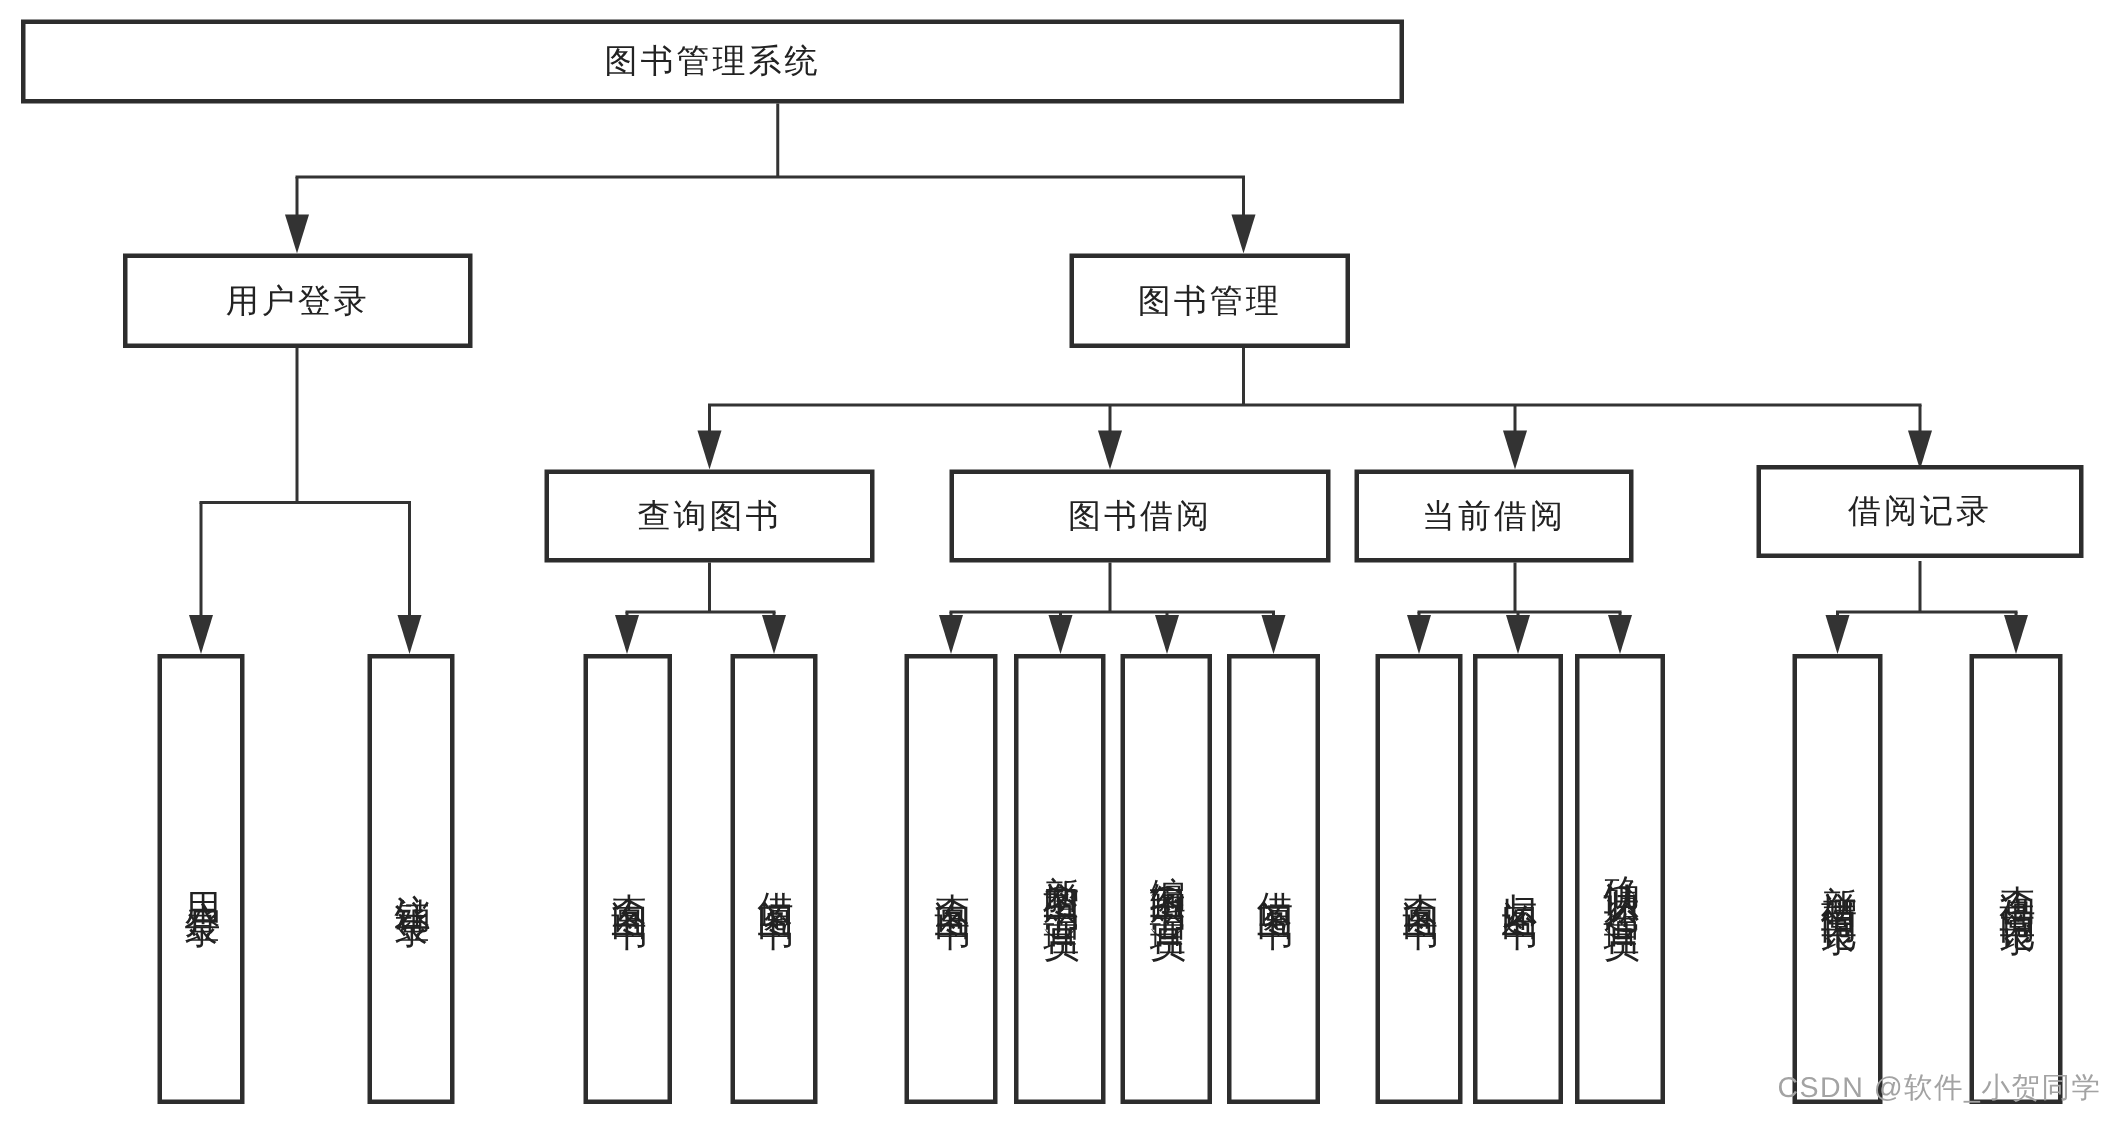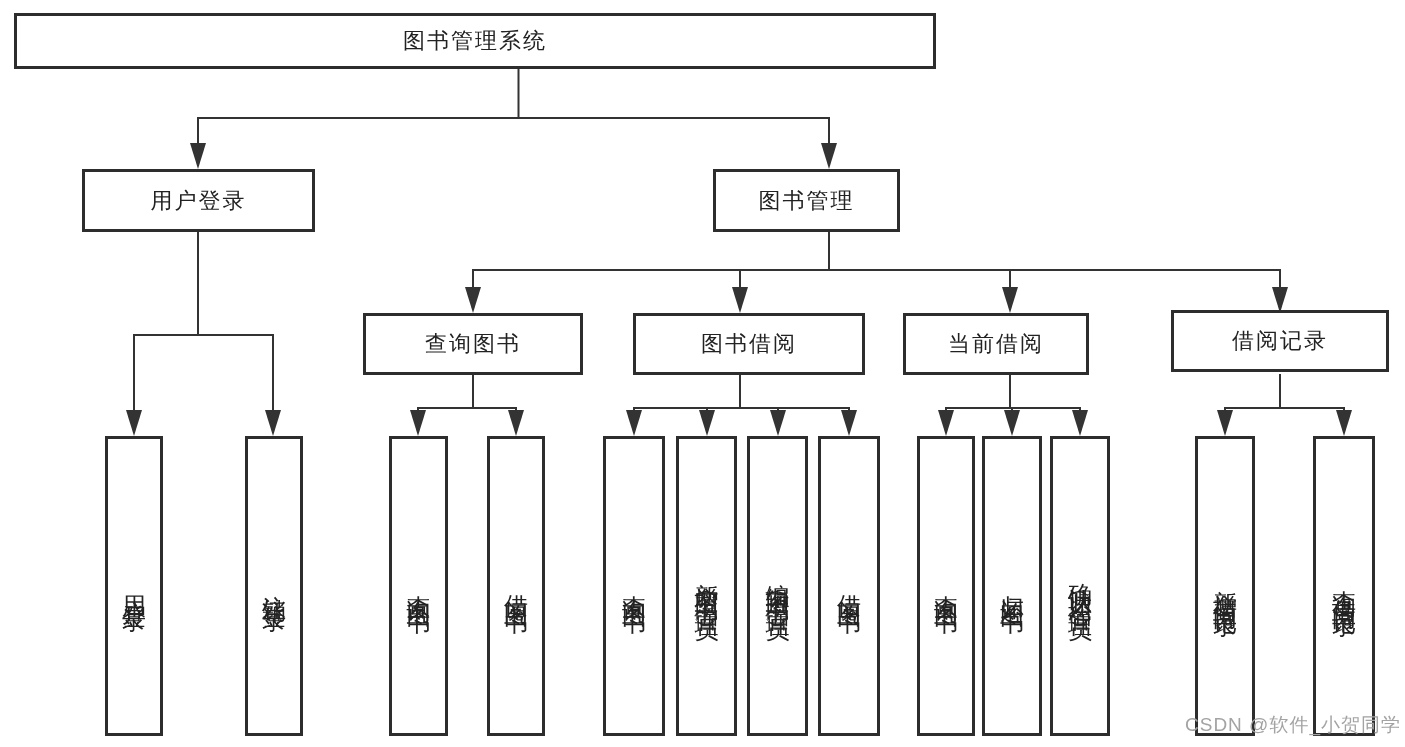--- a/index.html
+++ b/index.html
@@ -112,21 +112,21 @@
   <div class="node" style="left:82px;top:169px;width:233px;height:63px">
     <span>用户登录</span>
   </div>
   <div class="node" style="left:713px;top:169px;width:187px;height:63px">
     <span>图书管理</span>
   </div>
 
   <div class="node" style="left:363px;top:313px;width:220px;height:62px">
     <span>查询图书</span>
   </div>
-  <div class="node" style="left:633px;top:313px;width:232px;height:62px">
+  <div class="node" style="left:633px;top:313px;width:254px;height:62px">
     <span>图书借阅</span>
   </div>
   <div class="node" style="left:903px;top:313px;width:186px;height:62px">
     <span>当前借阅</span>
   </div>
   <div class="node" style="left:1171px;top:310px;width:218px;height:62px">
     <span>借阅记录</span>
   </div>
 
   <div class="node leaf" style="left:105px;top:436px;width:58px;height:300px">

